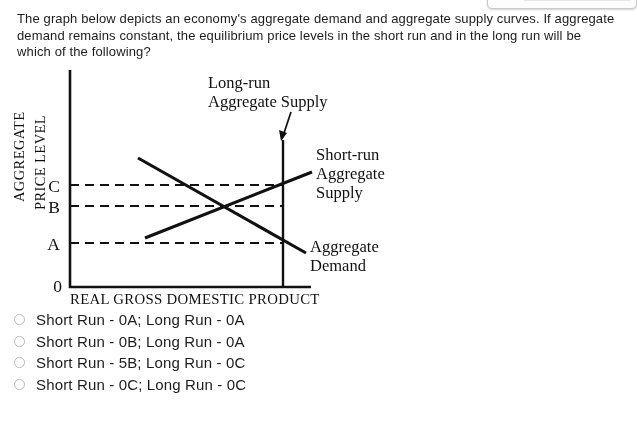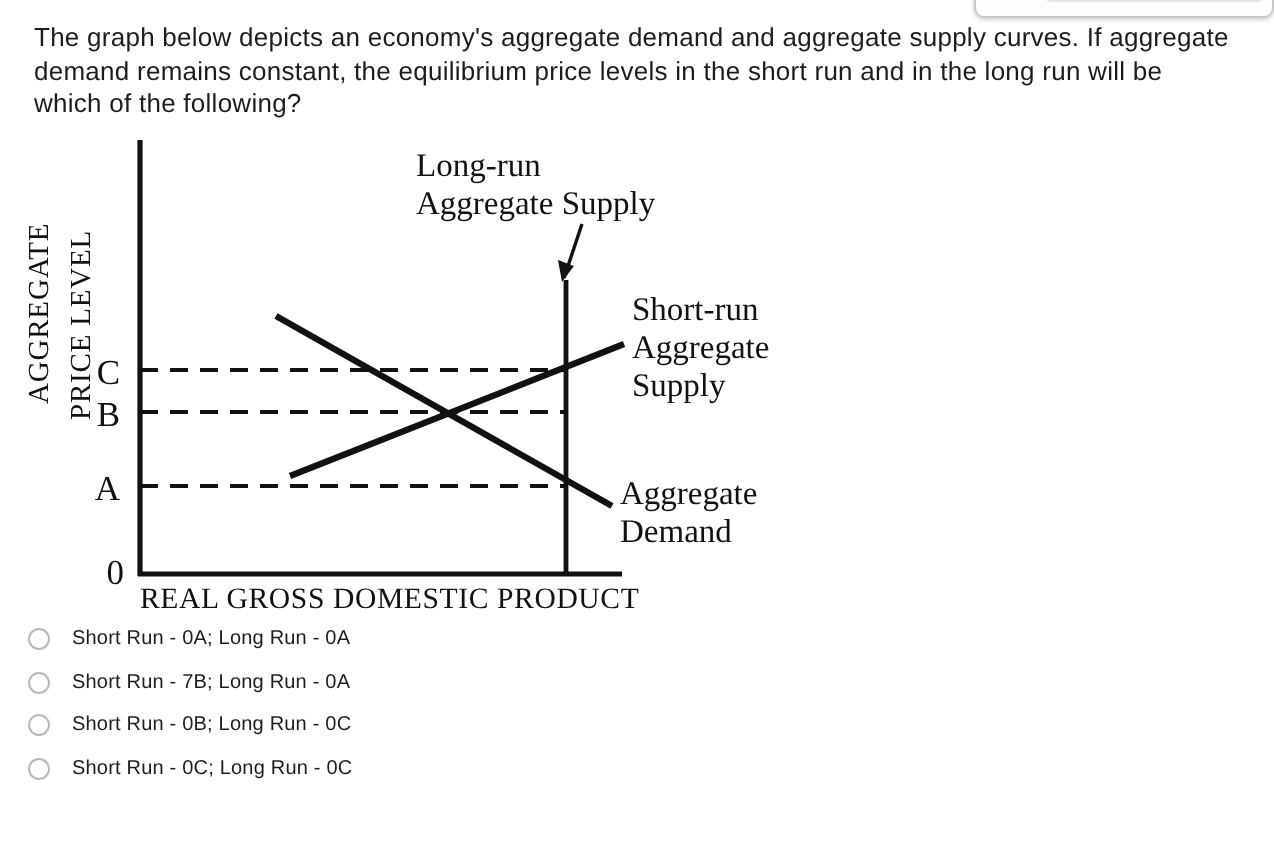--- a/index.html
+++ b/index.html
@@ -78,21 +78,21 @@
     width: 11px;
     height: 11px;
     border: 1px solid #b9b9b9;
     border-radius: 50%;
     background: #ffffff;
     flex: 0 0 auto;
     box-sizing: border-box;
   }
   .option-label {
     margin-left: 11px;
-    font-size: 10px;
+    font-size: 15px;
     color: #1c1c1c;
     white-space: nowrap;
     letter-spacing: 0.01em;
   }
 </style>
 </head>
 <body>
 
 <div id="chrome-fragment">
   <div id="chrome-fragment-bar"></div>
@@ -144,23 +144,23 @@
   </svg>
 </div>
 
 <div id="options-list">
   <div class="option-row">
     <span class="radio-button"></span>
     <span class="option-label">Short Run - 0A; Long Run - 0A</span>
   </div>
   <div class="option-row">
     <span class="radio-button"></span>
-    <span class="option-label">Short Run - 7B; Long Run - 0A</span>
+    <span class="option-label">Short Run - 0B; Long Run - 0A</span>
   </div>
   <div class="option-row">
     <span class="radio-button"></span>
-    <span class="option-label">Short Run - 0B; Long Run - 0C</span>
+    <span class="option-label">Short Run - 5B; Long Run - 0C</span>
   </div>
   <div class="option-row">
     <span class="radio-button"></span>
     <span class="option-label">Short Run - 0C; Long Run - 0C</span>
   </div>
 </div>
 
 </body></html>

